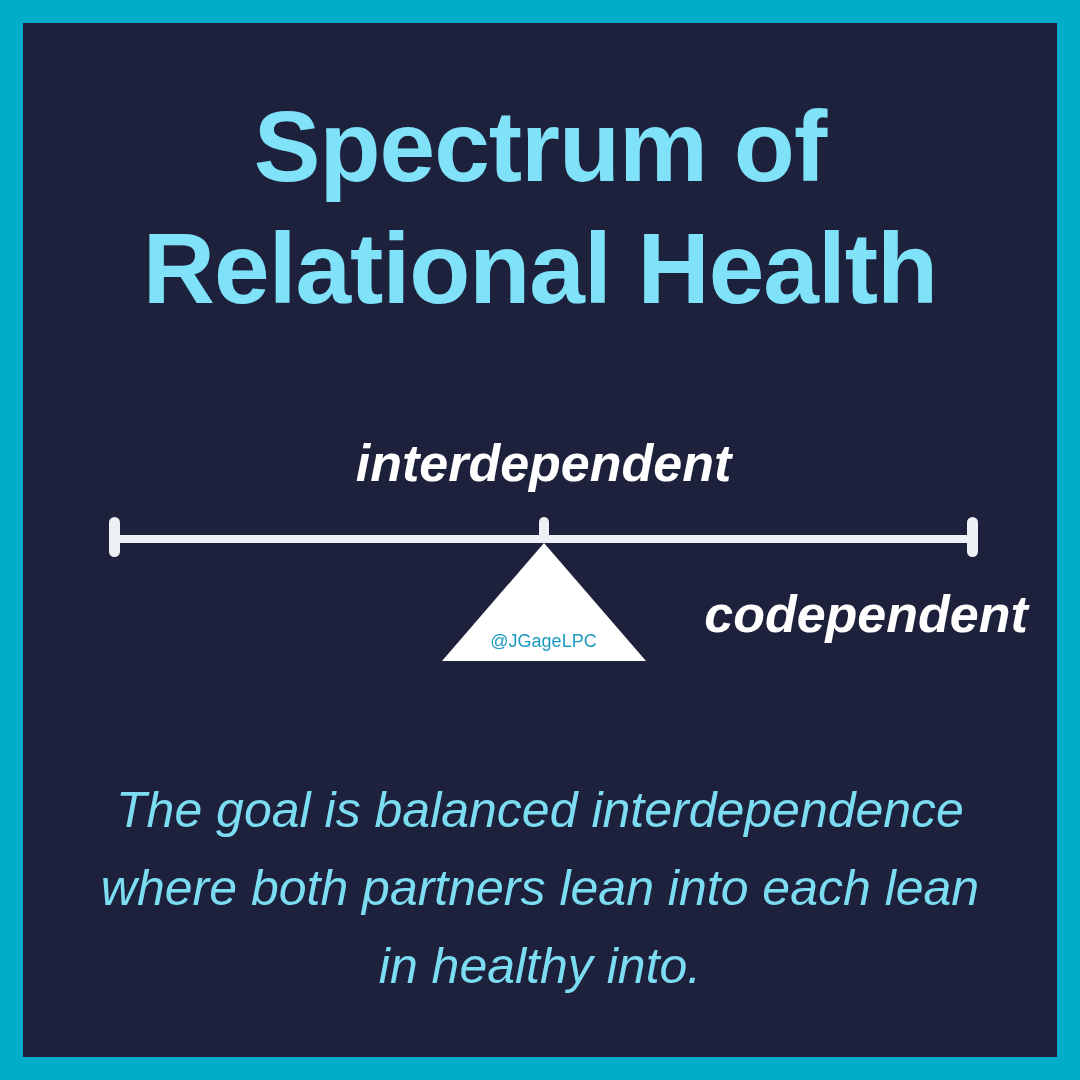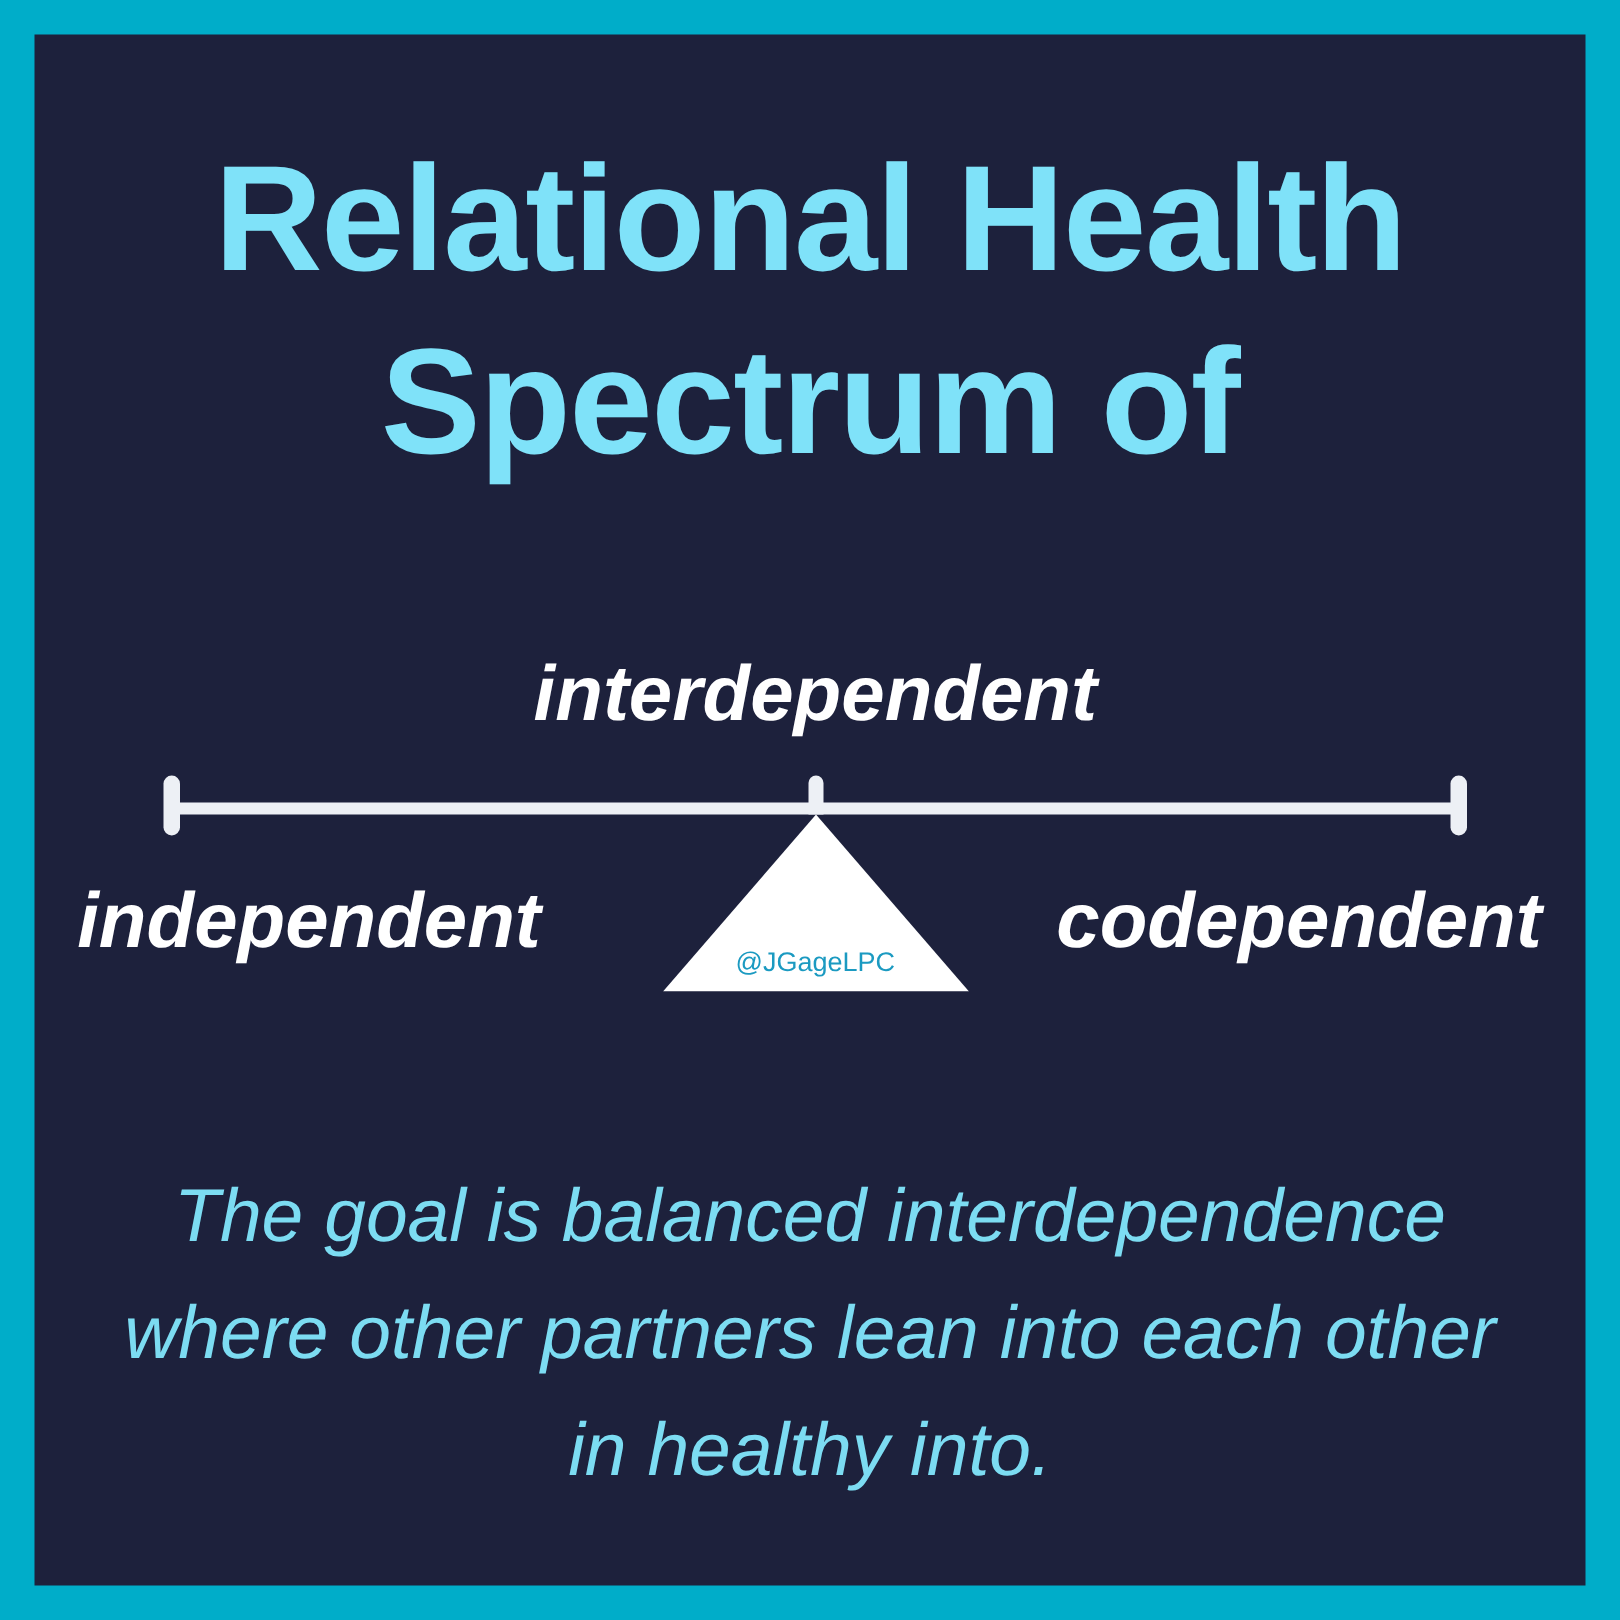--- a/index.html
+++ b/index.html
@@ -113,44 +113,43 @@
     font-weight:400;
   }
   .caption .line{display:block;}
 </style>
 </head>
 <body>
 
 <div class="canvas">
 
   <h1 class="title" style="margin:0;">
+    <span class="line">Spectrum of</span>
     <span class="line">Relational Health</span>
-    <span class="line">Spectrum of</span>
   </h1>
 
   <div class="spectrum">
 
     <div class="spectrum-label top">interdependent</div>
 
     <div class="track"></div>
     <div class="end-cap left"></div>
     <div class="end-cap right"></div>
     <div class="center-tick"></div>
 
     <div class="fulcrum">
       <svg width="204" height="118" viewBox="0 0 204 118" aria-hidden="true">
         <polygon points="102,0 204,118 0,118" style="fill:var(--color-triangle,#ffffff);"></polygon>
       </svg>
       <div class="watermark">@JGageLPC</div>
     </div>
 
-    <div class="spectrum-label left">independent</div>
 
     <div class="spectrum-label right">codependent</div>
   </div>
 
   <div class="caption">
     <span class="line">The goal is balanced interdependence</span>
-    <span class="line">where other partners lean into each other</span>
+    <span class="line">where both partners lean into each lean</span>
     <span class="line">in healthy into.</span>
   </div>
 
 </div>
 
 </body></html>

